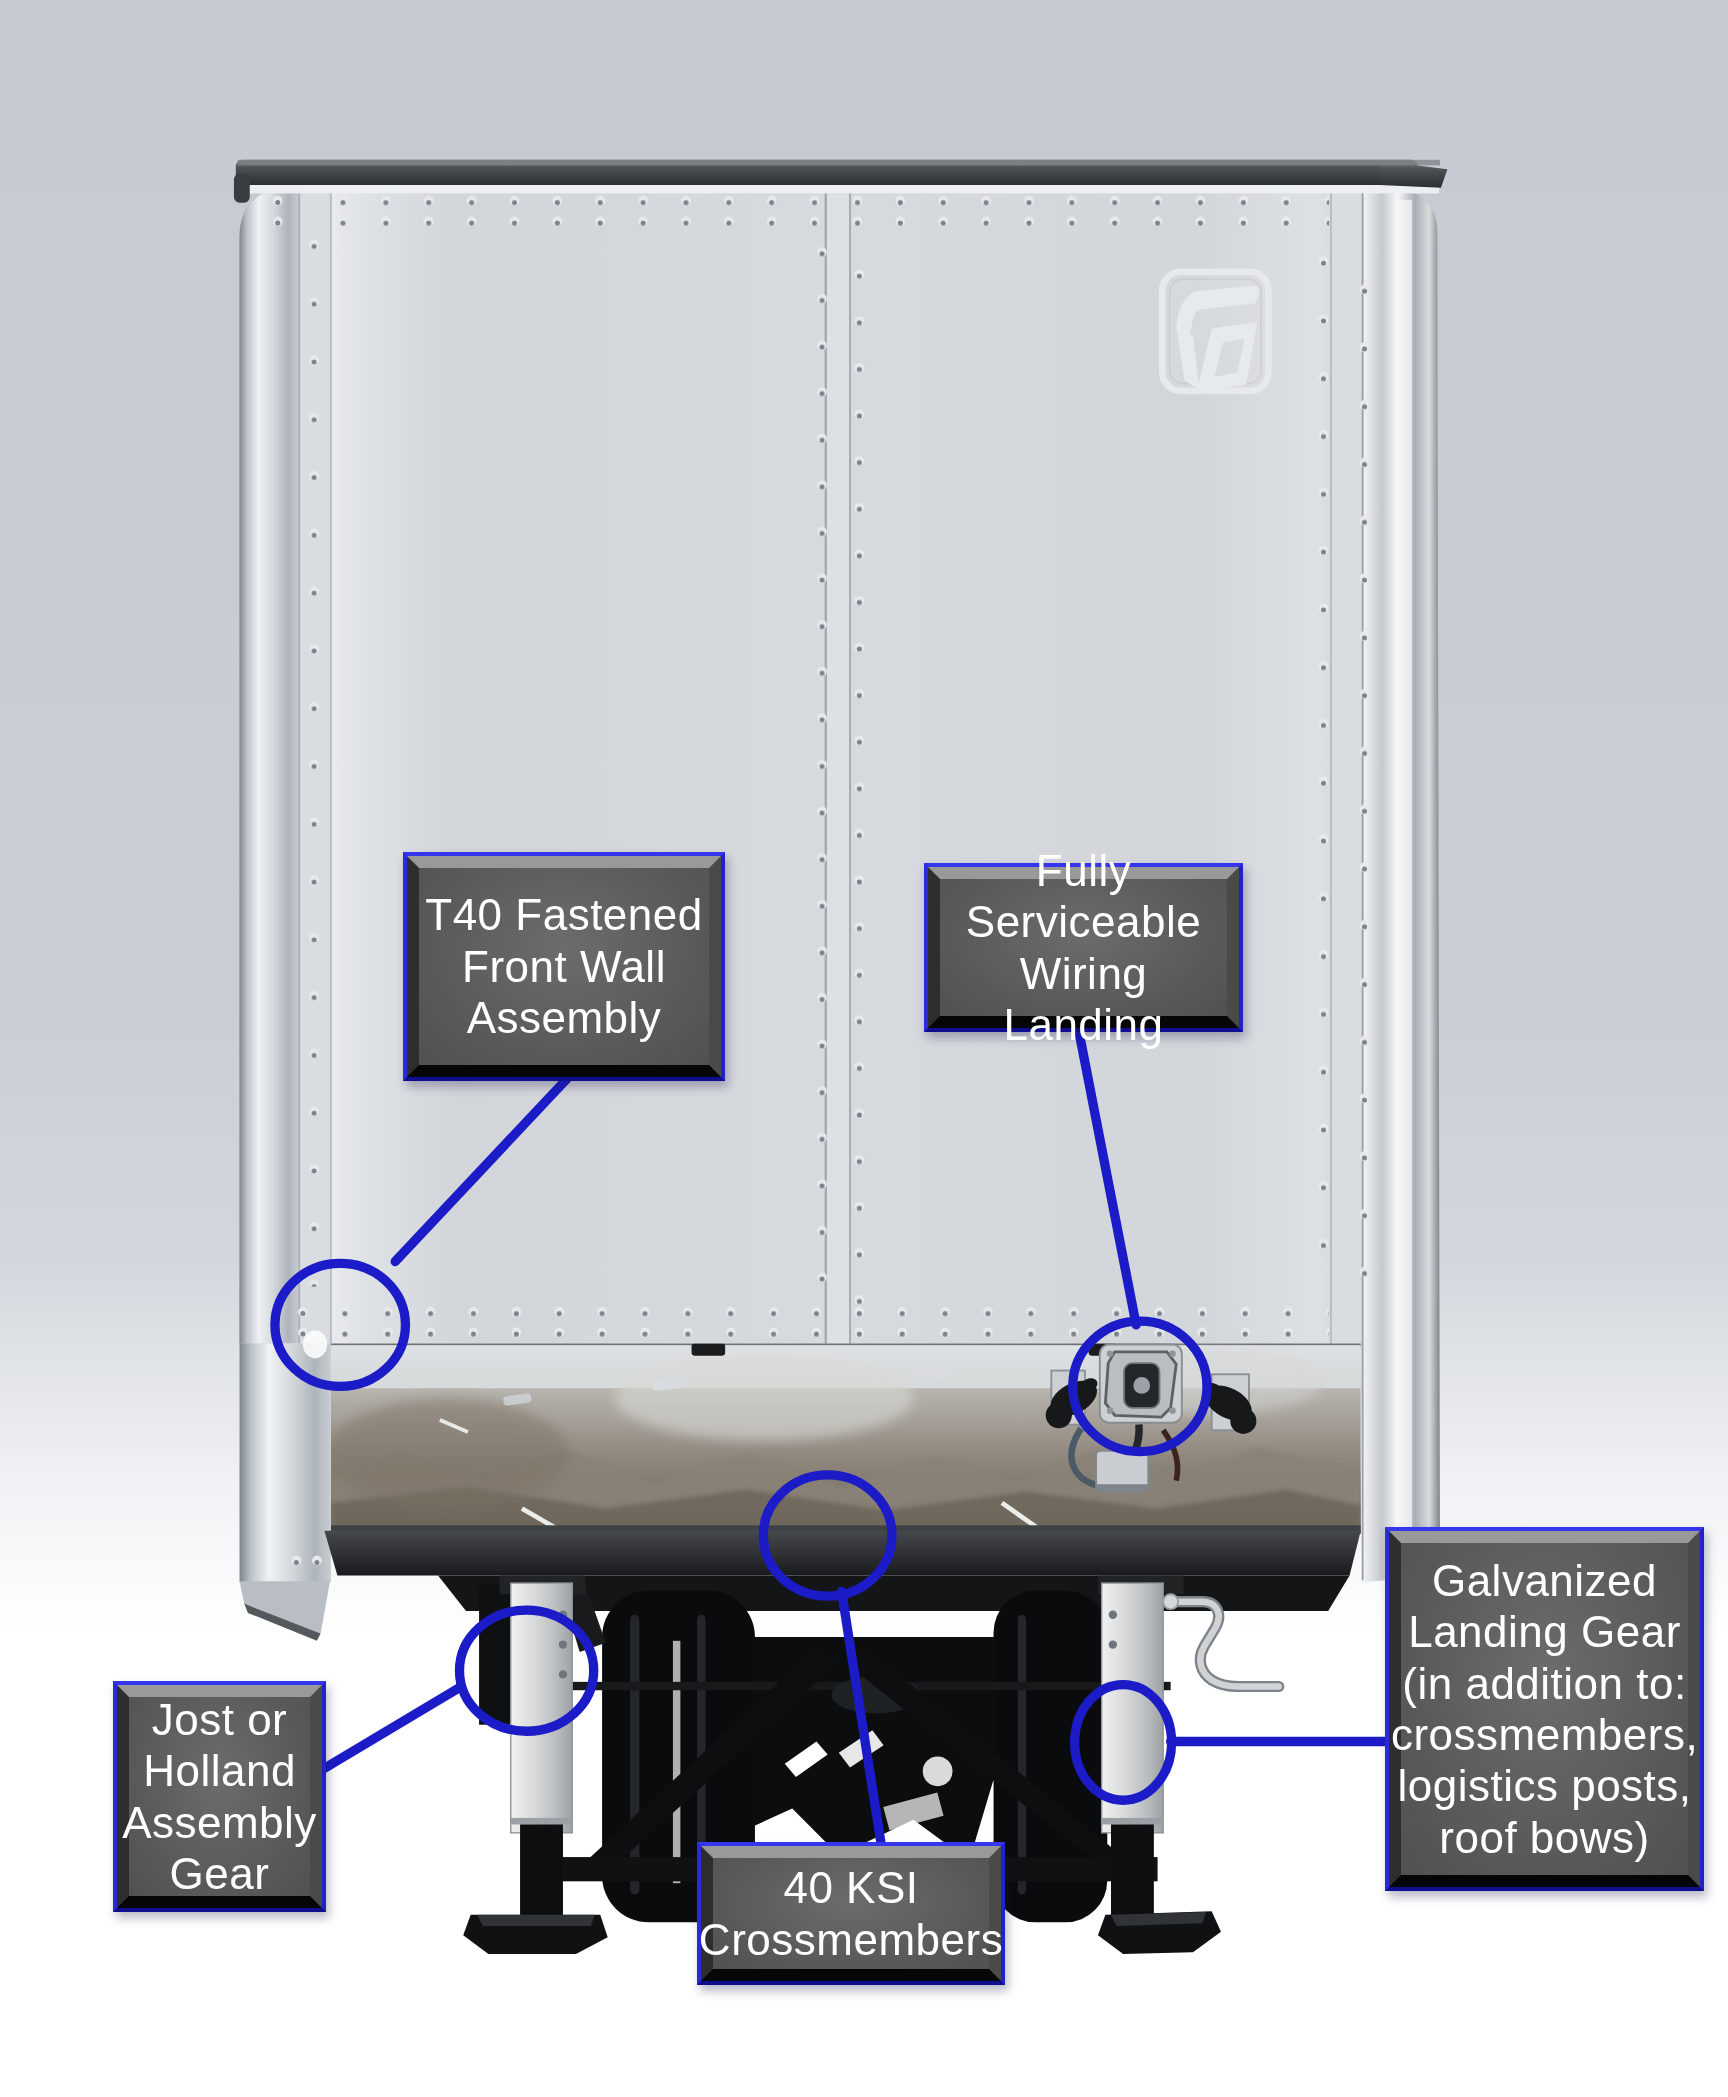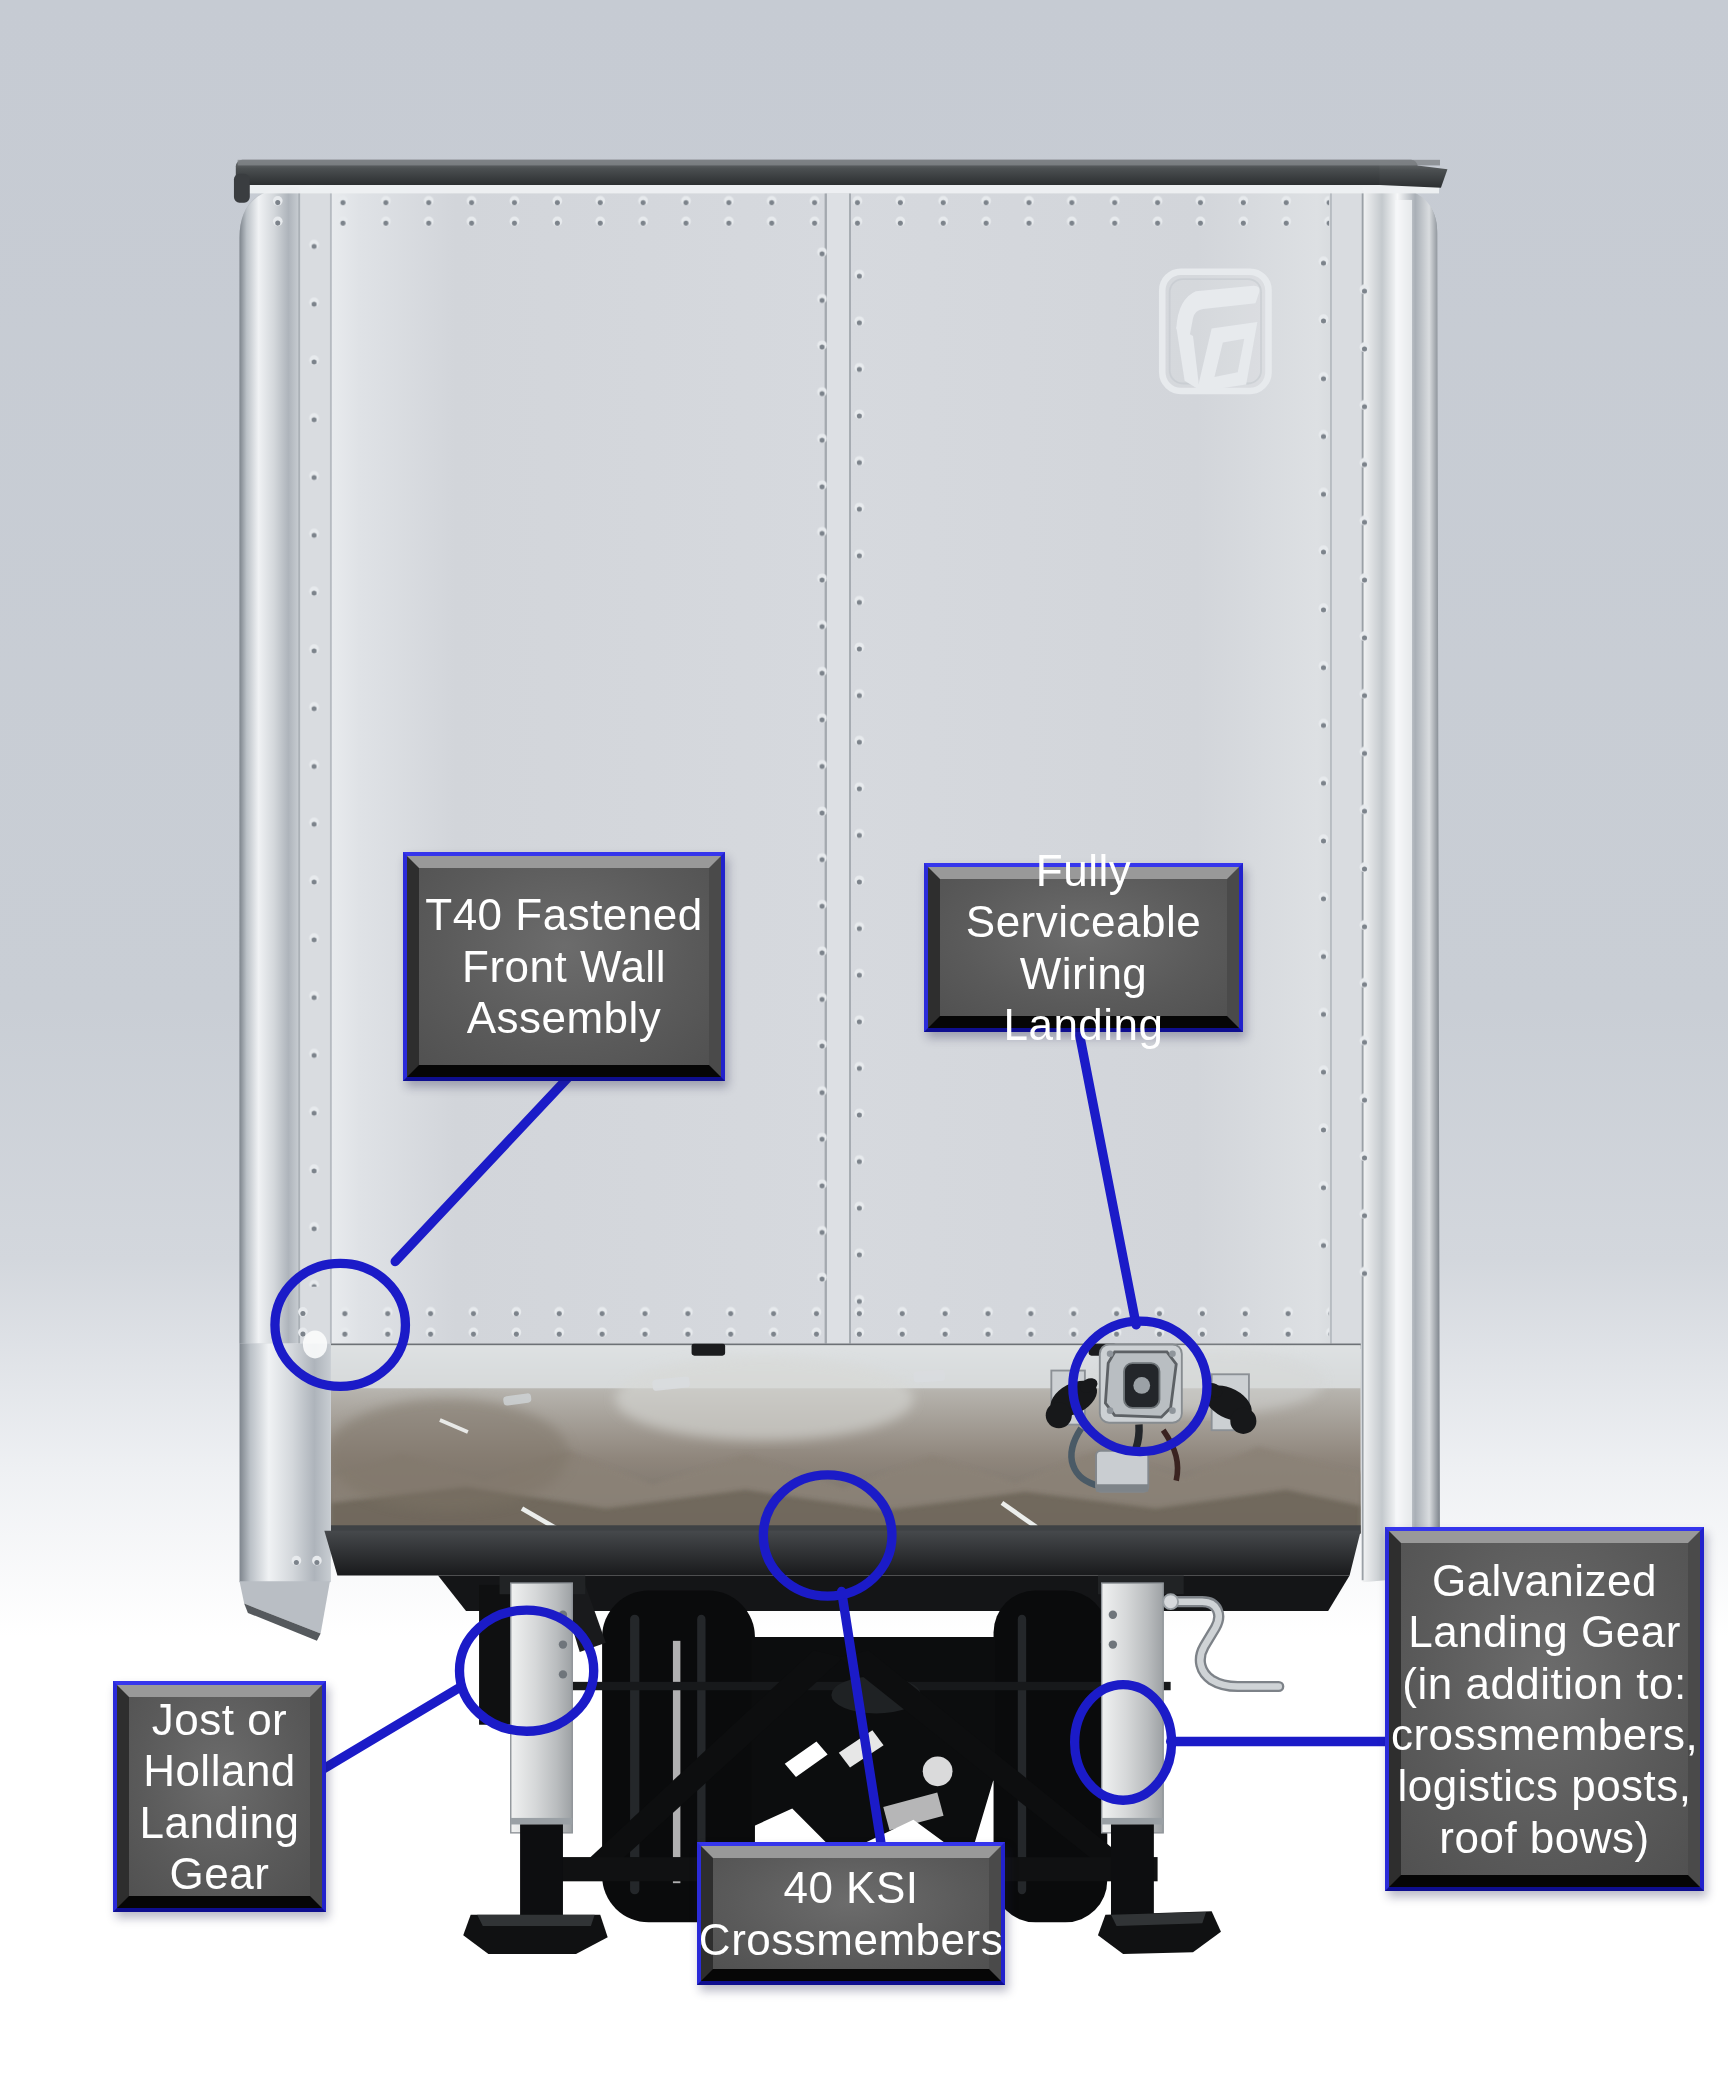--- a/index.html
+++ b/index.html
@@ -338,21 +338,21 @@
   <div class="bevel">
     <div class="label">Fully Serviceable
 Wiring Landing</div>
   </div>
 </div>
 
 <div class="callout" style="left:113px;top:1681px;width:213px;height:231px;">
   <div class="bevel">
     <div class="label">Jost or
 Holland
-Landing
+Assembly
 Gear</div>
   </div>
 </div>
 
 <div class="callout" style="left:697px;top:1842px;width:308px;height:143px;">
   <div class="bevel">
     <div class="label">40 KSI
 Crossmembers</div>
   </div>
 </div>

